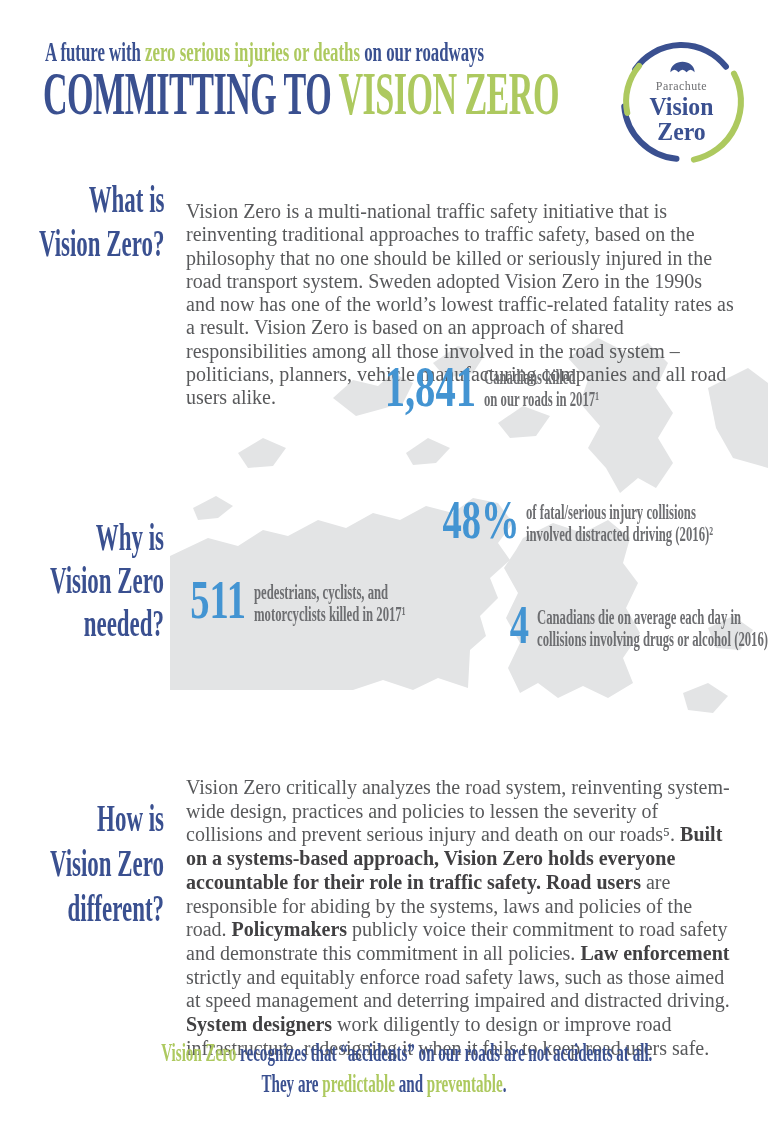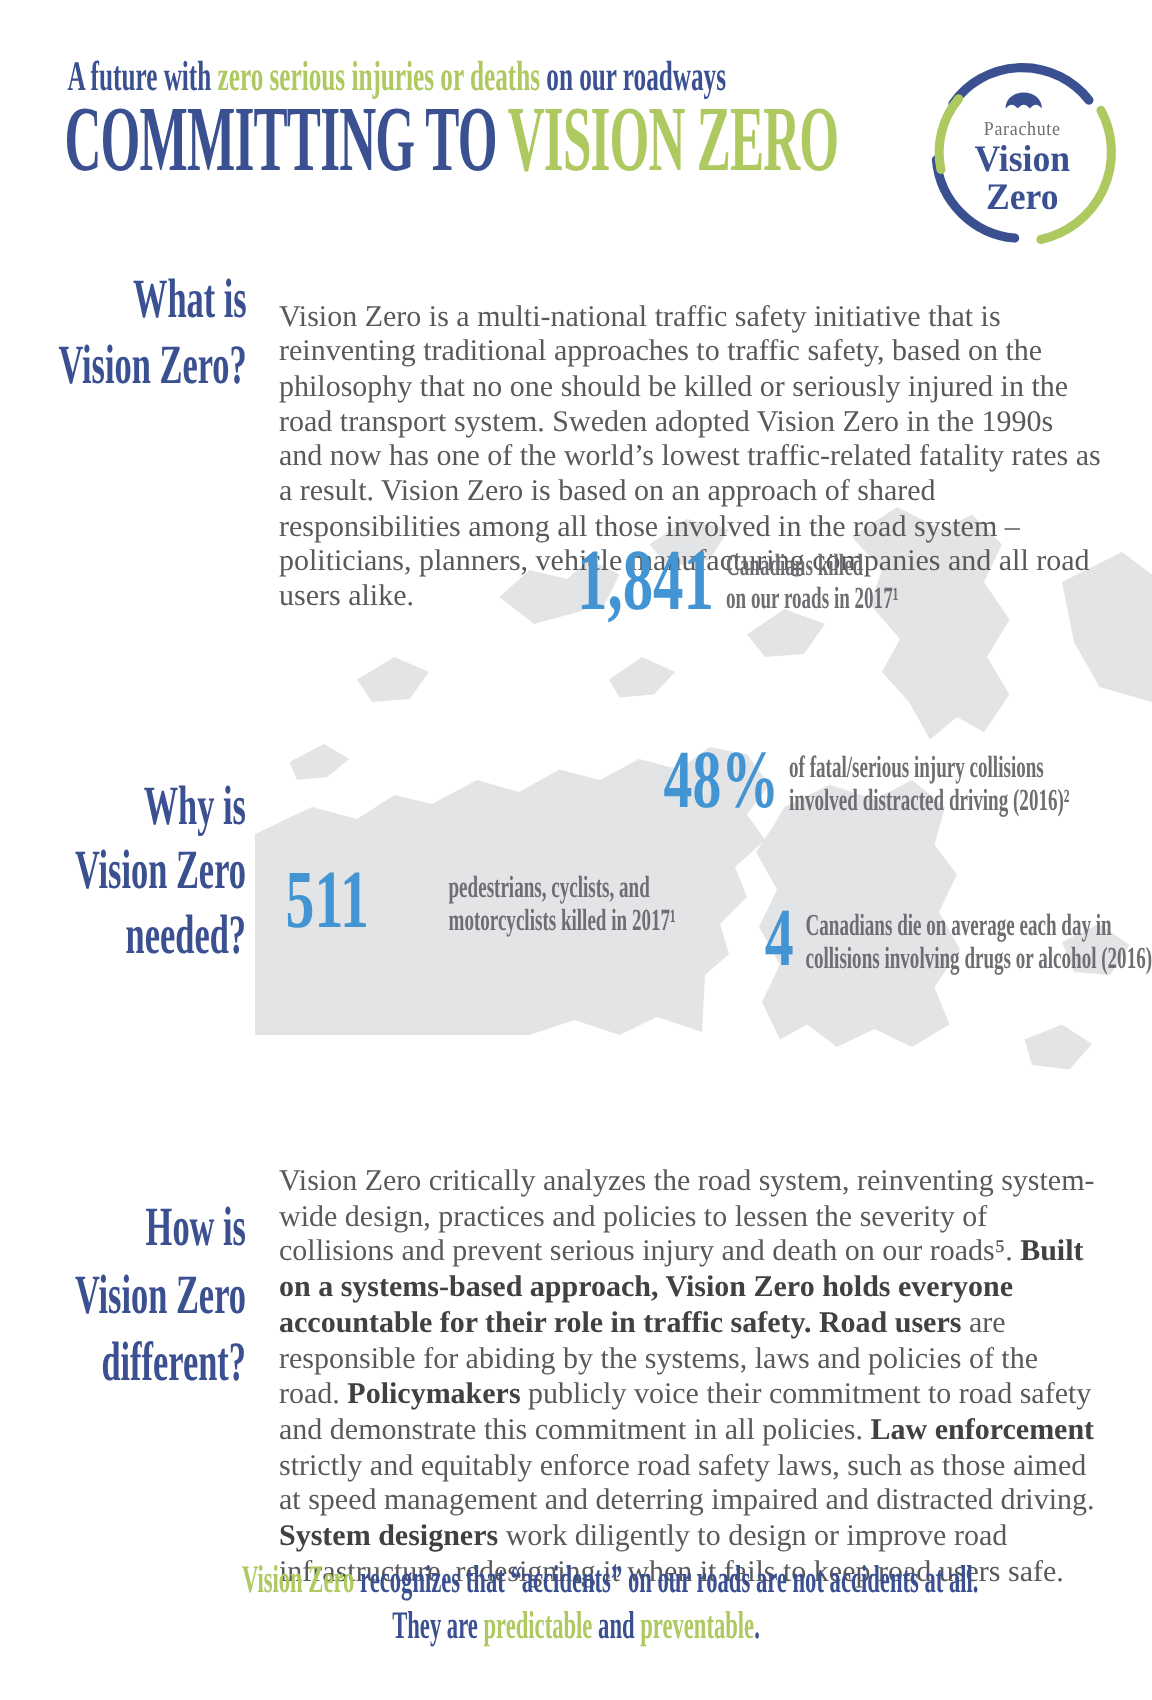--- a/index.html
+++ b/index.html
@@ -42,21 +42,21 @@
   
   .stat{position:absolute;display:flex;align-items:flex-start;justify-content:flex-end;}
   .stat-value{color:var(--blue);font-weight:bold;text-align:right;line-height:.92;
               transform:scaleX(.70);transform-origin:right top;}
   .stat-label{color:var(--label_gray);font-size:20.5px;line-height:21.5px;font-weight:bold;
               transform:scaleX(.62);transform-origin:left top;white-space:nowrap;
               margin-left:8px;margin-top:7px;}
   .s1{left:330px;top:360px;} .s1 .stat-value{width:146px;font-size:58px;}
   .s2{left:210px;top:447px;} .s2 .stat-value{width:146px;font-size:58px;}
   .s3{left:410px;top:495px;} .s3 .stat-value{width:108px;font-size:55px;}
-  .s4{left:150px;top:575px;gap:45px;} .s4 .stat-value{width:96px;font-size:55px;}
+  .s4{left:150px;top:575px;} .s4 .stat-value{width:96px;font-size:55px;}
   .s5{left:487px;top:600px;} .s5 .stat-value{width:42px;font-size:55px;}
   .s6{left:242px;top:700px;} .s6 .stat-value{width:96px;font-size:57px;}
 
   
   .footer-line{position:absolute;left:0;width:768px;text-align:center;font-weight:bold;
                font-size:26px;color:var(--navy);white-space:nowrap;
                transform:scaleX(.58);transform-origin:center top;}
   .f1{top:1038px;} .f2{top:1069px;}
 </style>
 </head>

